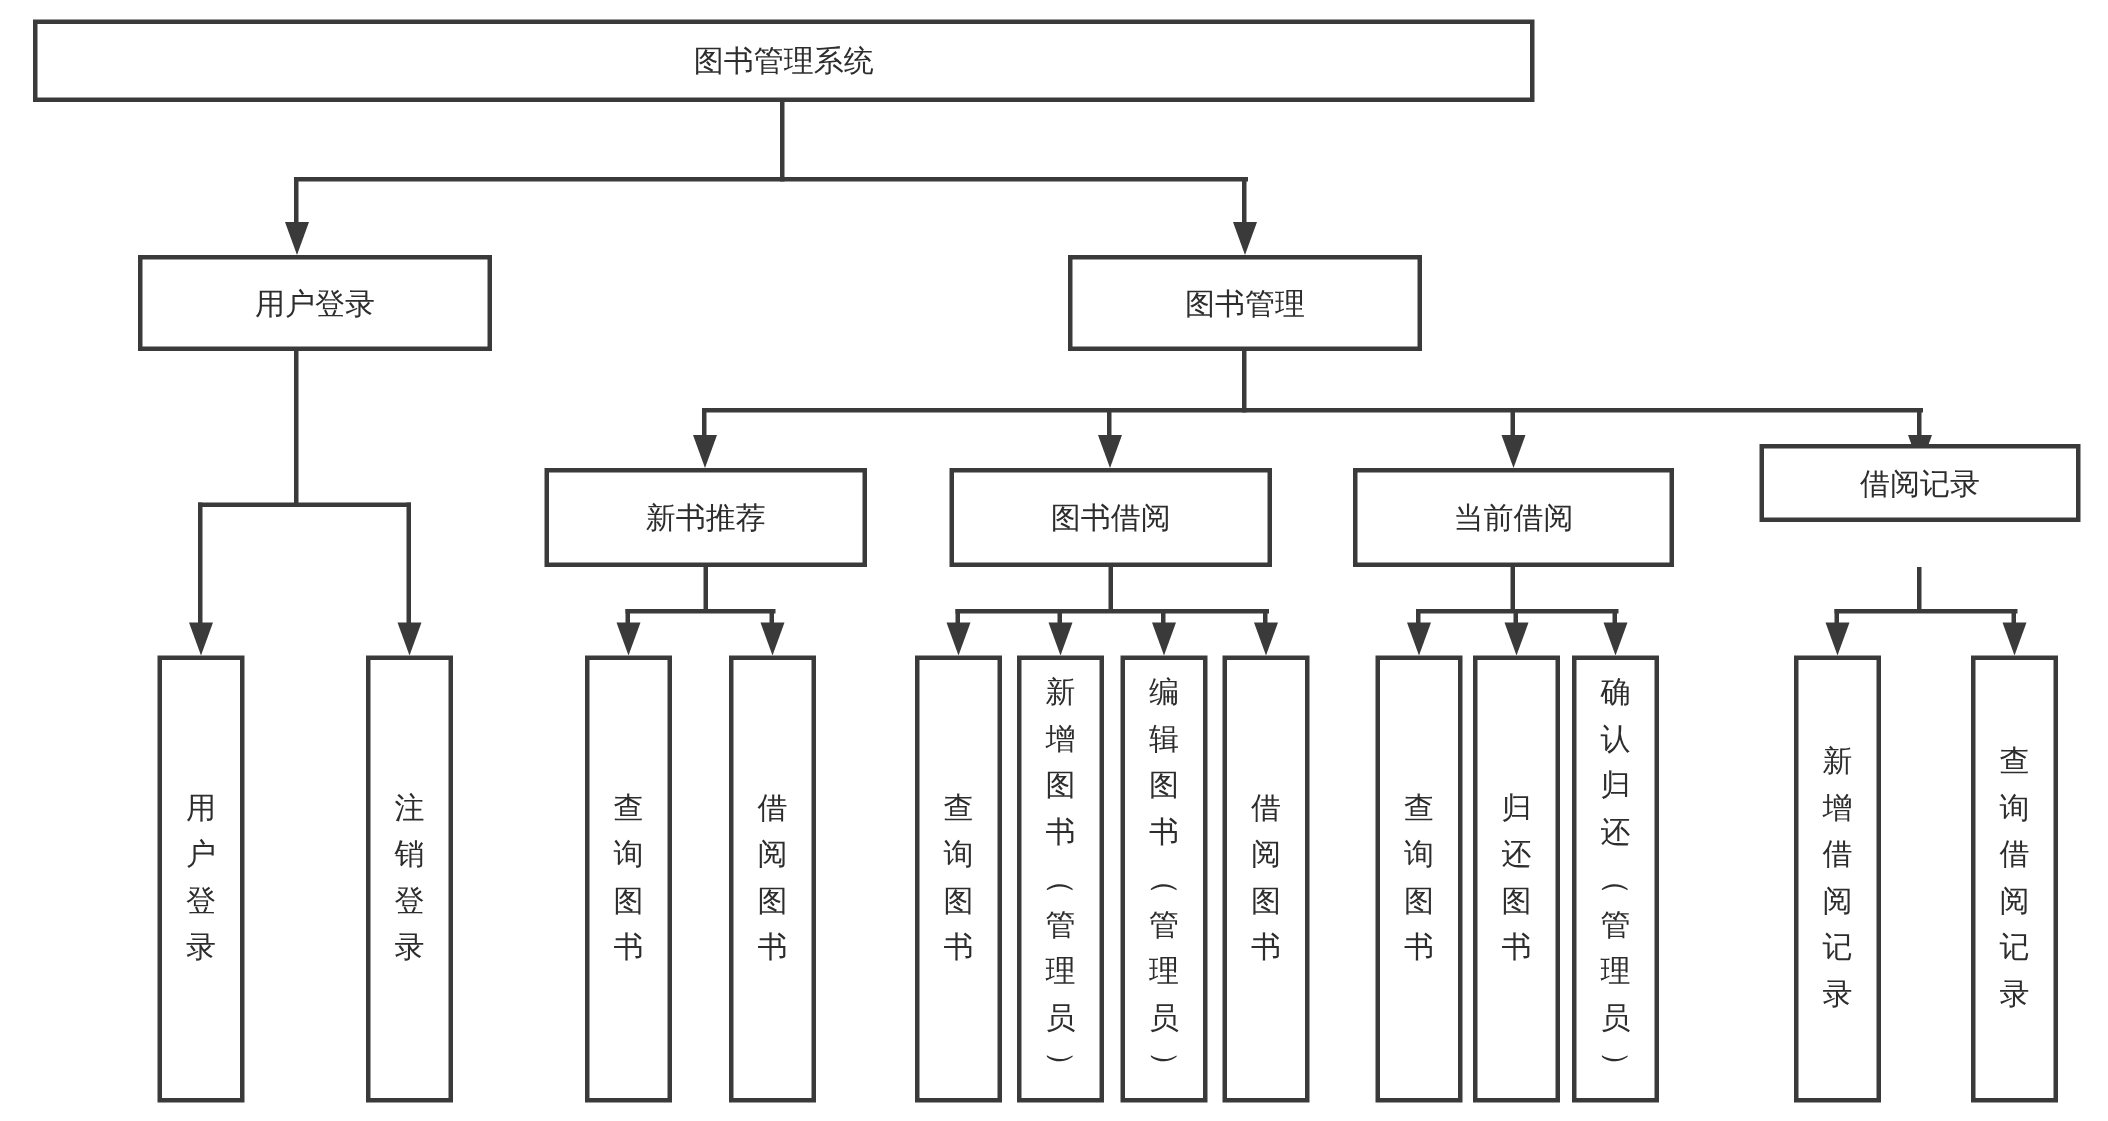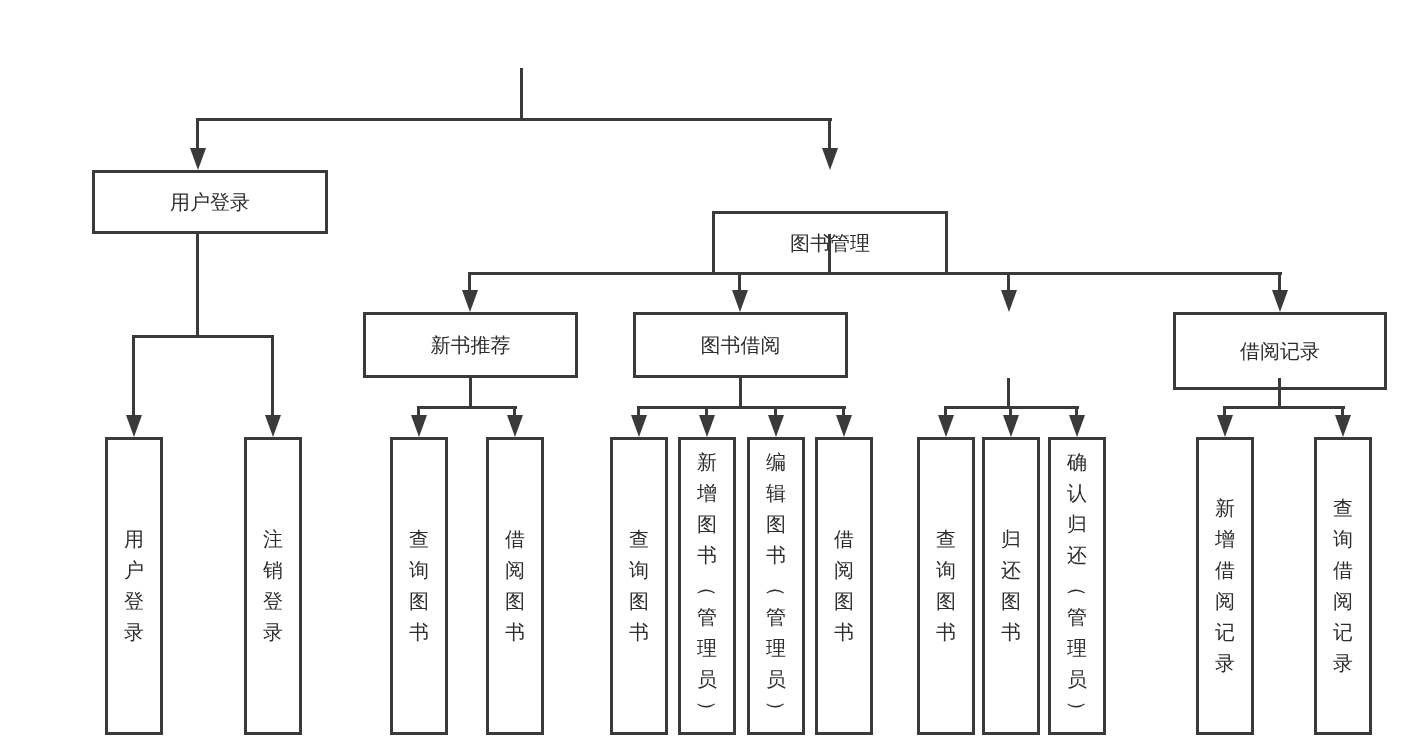--- a/index.html
+++ b/index.html
@@ -35,30 +35,31 @@
   .watermark{
     position:absolute;left:1186px;top:714px;z-index:10;
     color:var(--watermark);font-size:18px;letter-spacing:0.5px;
   }
 </style>
 </head>
 <body>
 
 <div id="canvas">
 
+  <div class="box" style="left:22px;top:13px;width:1001px;height:55px;">图书管理系统</div>
 
   <div class="vline" style="left:520px;top:68px;height:53px;"></div>
   <div class="hline" style="left:196px;top:118px;width:636px;"></div>
   <div class="vline" style="left:196px;top:118px;height:33px;"></div>
   <div class="arrow" style="left:190px;top:148px;"></div>
   <div class="vline" style="left:828px;top:118px;height:33px;"></div>
   <div class="arrow" style="left:822px;top:148px;"></div>
 
   <div class="box" style="left:92px;top:170px;width:236px;height:64px;">用户登录</div>
-  <div class="box" style="left:712px;top:170px;width:236px;height:64px;margin-top:41px;">图书管理</div>
+  <div class="box" style="left:712px;top:170px;width:236px;height:64px;">图书管理</div>
 
   <div class="vline" style="left:196px;top:234px;height:103px;"></div>
   <div class="hline" style="left:132px;top:335px;width:142px;"></div>
   <div class="vline" style="left:132px;top:335px;height:82px;"></div>
   <div class="arrow" style="left:126px;top:415px;"></div>
   <div class="vline" style="left:271px;top:335px;height:82px;"></div>
   <div class="arrow" style="left:265px;top:415px;"></div>
 
   <div class="vline" style="left:828px;top:234px;height:41px;"></div>
   <div class="hline" style="left:468px;top:272px;width:814px;"></div>
@@ -66,21 +67,22 @@
   <div class="arrow" style="left:462px;top:290px;"></div>
   <div class="vline" style="left:738px;top:272px;height:20px;"></div>
   <div class="arrow" style="left:732px;top:290px;"></div>
   <div class="vline" style="left:1007px;top:272px;height:20px;"></div>
   <div class="arrow" style="left:1001px;top:290px;"></div>
   <div class="vline" style="left:1278px;top:272px;height:20px;"></div>
   <div class="arrow" style="left:1272px;top:290px;"></div>
 
   <div class="box" style="left:363px;top:312px;width:215px;height:66px;">新书推荐</div>
   <div class="box" style="left:633px;top:312px;width:215px;height:66px;">图书借阅</div>
-  <div class="box" style="left:1173px;top:312px;width:214px;height:78px;">借阅记录</div>
+  <div class="box" style="left:902px;top:312px;width:214px;height:66px;">当前借阅</div>
+  <div class="box" style="left:1173px;top:296px;width:214px;height:52px;">借阅记录</div>
 
   <div class="vline" style="left:469px;top:378px;height:30px;"></div>
   <div class="hline" style="left:417px;top:406px;width:100px;"></div>
   <div class="vline" style="left:417px;top:406px;height:12px;"></div>
   <div class="arrow" style="left:411px;top:415px;"></div>
   <div class="vline" style="left:513px;top:406px;height:12px;"></div>
   <div class="arrow" style="left:507px;top:415px;"></div>
 
   <div class="vline" style="left:739px;top:378px;height:30px;"></div>
   <div class="hline" style="left:637px;top:406px;width:209px;"></div>

